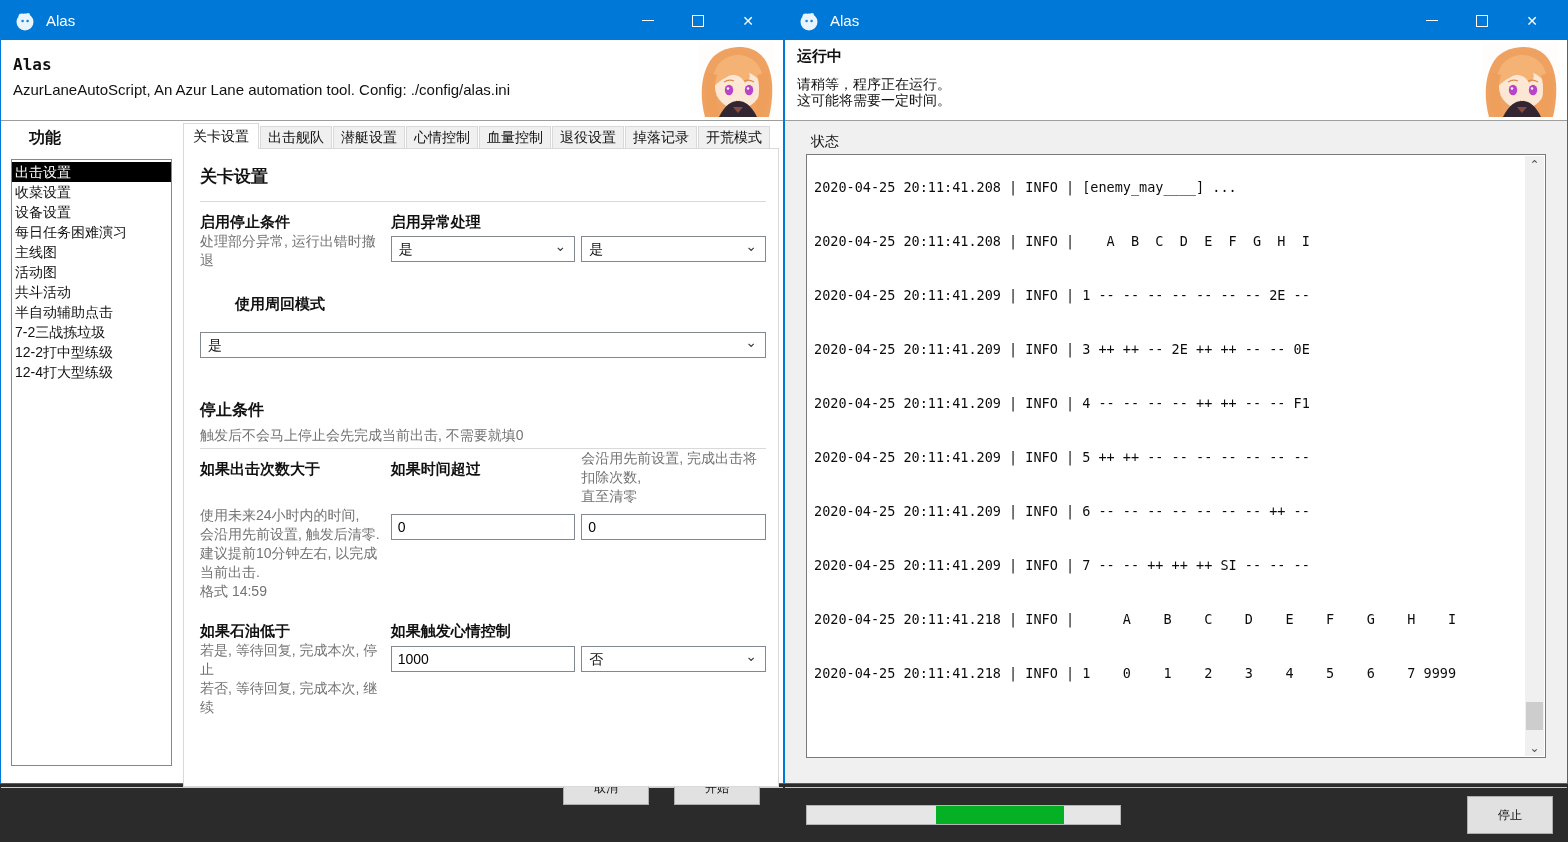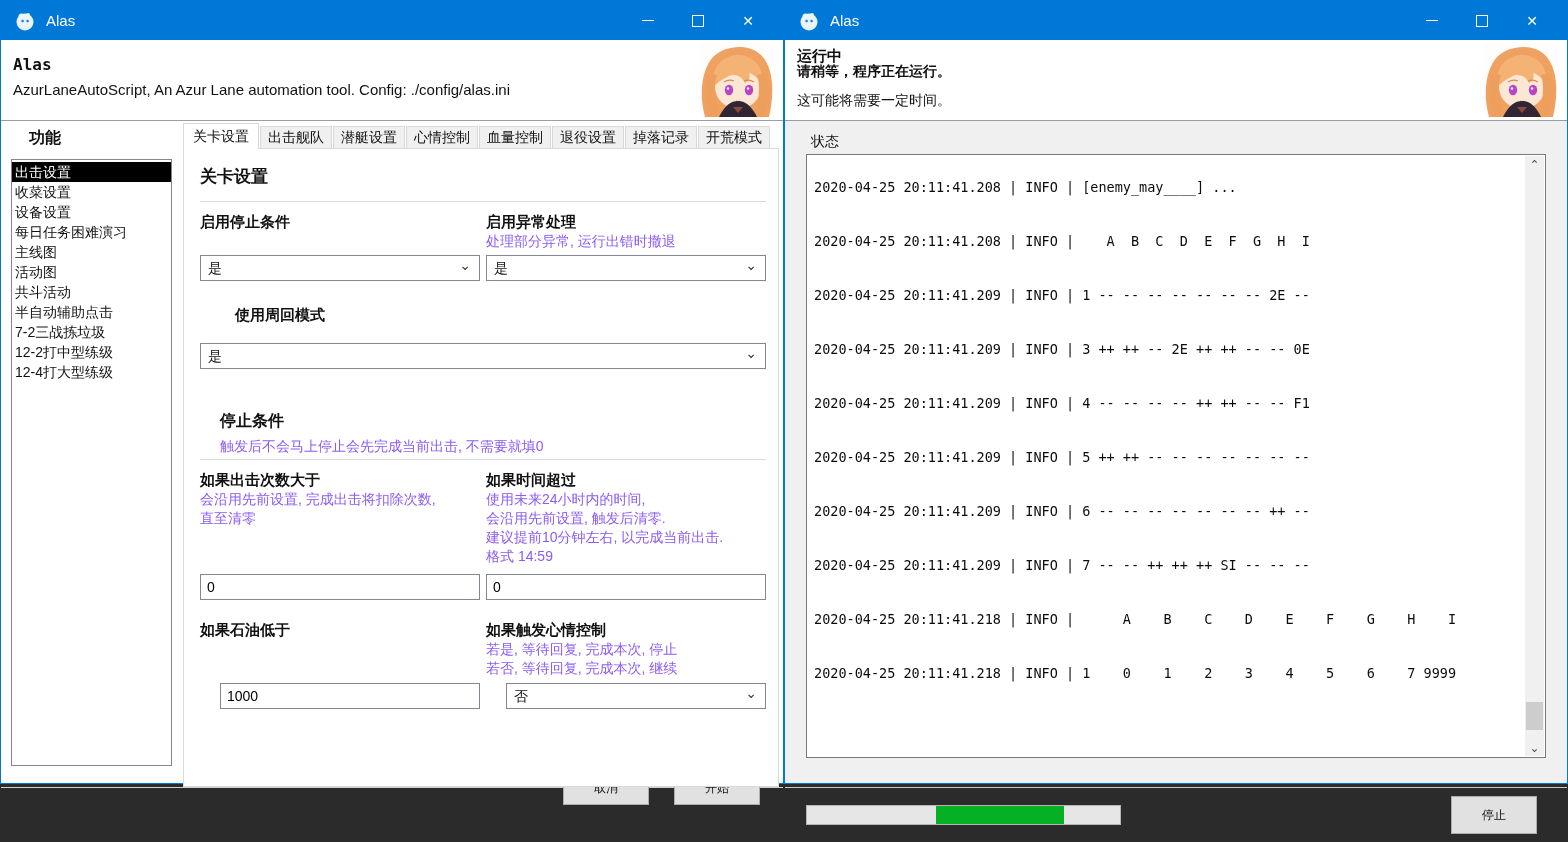--- a/index.html
+++ b/index.html
@@ -18,49 +18,49 @@
   .tb-btn .mn{width:12px;border-top:1px solid #fff;display:block;}
   .tb-btn .sq{width:10px;height:10px;border:1px solid #fff;display:block;}
 
   
   .hdr{position:absolute;top:39px;left:0;right:0;height:81px;background:#fff;
        border-bottom:1px solid #9e9e9e;box-sizing:border-box;}
   .hdr-title{position:absolute;left:12px;top:15px;font-family:"DejaVu Sans Mono","Liberation Mono",monospace;
              font-weight:bold;font-size:16px;}
   .hdr-sub{position:absolute;left:12px;top:41px;font-size:15px;}
   .hdr-title-r{position:absolute;left:12px;top:7px;font-weight:bold;font-size:15px;}
-  .hdr-line1{position:absolute;left:12px;top:23px;font-size:14px;font-weight:bold;}
+  .hdr-line1{position:absolute;left:12px;top:36px;font-size:14px;}
   .hdr-line2{position:absolute;left:12px;top:52px;font-size:14px;}
   .avatar{position:absolute;right:8px;top:3px;width:76px;height:74px;}
 
   
   .sidebar-heading{position:absolute;left:28px;top:127px;font-size:16px;font-weight:bold;}
   .listbox{position:absolute;left:10px;top:158px;width:161px;height:607px;border:1px solid #828790;
            background:#fff;box-sizing:border-box;font-size:14px;padding-top:2px;}
   .list-item{height:20px;line-height:20px;padding:0 3px;white-space:nowrap;overflow:hidden;}
   .list-item.selected{background:#000000;color:#fff;}
 
   .tabstrip{position:absolute;left:182px;top:122px;height:26px;display:flex;align-items:flex-end;z-index:3;}
   .tab{box-sizing:border-box;height:23px;line-height:21px;padding:0 7px;font-size:14px;background:#f0f0f0;
        border:1px solid #d9d9d9;margin-right:1px;white-space:nowrap;}
   .tab.active{height:26px;line-height:24px;background:#fff;border-bottom:none;padding:0 9px;z-index:4;}
 
   .tab-panel{position:absolute;left:182px;top:147px;width:596px;height:639px;border:1px solid #d9d9d9;
              background:#fff;box-sizing:border-box;padding:10px 12px 0 16px;z-index:1;overflow:hidden;}
   .p-heading{font-size:17px;font-weight:bold;margin-top:6px;}
-  .p-heading2{font-size:16px;font-weight:bold;margin-top:42px;margin-left:20px;}
+  .p-heading2{font-size:16px;font-weight:bold;margin-top:42px;}
   .p-sub{font-size:14px;color:#555;margin-top:11px;}
   .divider{border:none;border-top:1px solid #d9d9d9;margin:13px 0 0;}
   .divider.tight{margin-top:3px;}
-  .grid2{display:grid;grid-template-columns:1fr 1fr;column-gap:6px;}
+  .grid2{display:grid;grid-template-columns:1fr 1fr 1fr;column-gap:6px;}
   .f-label{font-size:15px;font-weight:bold;line-height:20px;margin-top:10px;}
   .f-label.mt20{margin-top:20px;}
-  .f-desc{font-size:14px;color:#8b5cf6;line-height:19px;}
+  .f-desc{font-size:14px;color:#737373;line-height:19px;}
   .f-desc.empty{min-height:19px;}
-  .mt4{margin-top:4px;} .mt8{margin-top:8px;} .mt5{margin-top:5px;margin-left:20px;} .mt18{margin-top:18px;} .mt24{margin-top:24px;margin-left:35px;}
+  .mt4{margin-top:4px;} .mt8{margin-top:8px;} .mt5{margin-top:5px;} .mt18{margin-top:18px;} .mt24{margin-top:24px;margin-left:35px;}
   .selectbox{position:relative;height:26px;border:1px solid #828790;background:#fff;font-size:14px;
              line-height:24px;padding:0 24px 0 7px;box-sizing:border-box;overflow:hidden;}
   .selectbox .chev{position:absolute;right:8px;top:-3px;color:#404040;font-size:14px;}
   .textbox{width:100%;height:26px;border:1px solid #828790;background:#fff;font-size:14px;padding:0 6px;
            box-sizing:border-box;font-family:inherit;border-radius:0;}
 
   .bottom-bar{position:absolute;left:0;right:0;top:786px;bottom:0;background:#f0f0f0;border-top:1px solid #d0d0d0;
               display:flex;align-items:center;justify-content:flex-end;gap:25px;padding-right:23px;box-sizing:border-box;}
   .btn{min-width:86px;height:34px;background:#e1e1e1;border:1px solid #adadad;font-size:12px;
        display:flex;align-items:center;justify-content:center;box-sizing:border-box;}
@@ -74,21 +74,21 @@
                font-size:13.5px;line-height:18px;white-space:pre;color:#0c0c0c;}
   .scrollbar{position:absolute;top:1px;right:1px;bottom:1px;width:19px;background:#f0f0f0;}
   .sb-btn{position:absolute;left:0;width:19px;height:17px;color:#555;font-size:12px;display:flex;
           align-items:center;justify-content:center;}
   .sb-up{top:0;} .sb-down{bottom:0;}
   .sb-thumb{position:absolute;left:1px;width:17px;top:546px;height:28px;background:#cdcdcd;}
   .bottom-divider{position:absolute;left:0;right:0;top:666px;border-top:1px solid #c8c8c8;}
   .progress{position:absolute;left:21px;top:684px;width:315px;height:20px;background:#e6e6e6;
             border:1px solid #b5b5b5;box-sizing:border-box;}
   .progress-fill{position:absolute;left:129px;top:0;width:128px;height:18px;background:#06b025;}
-  .stop-btn{position:absolute;left:666px;top:675px;width:84px;height:38px;}
+  .stop-btn{position:absolute;left:682px;top:675px;width:84px;height:38px;}
 </style>
 </head>
 <body>
 
 <div class="screen">
 
   <div class="window" id="win-left">
     <div class="titlebar">
       <svg class="app-icon" viewBox="0 0 22 22">
         <circle cx="11" cy="12" r="8.5" fill="#e9f4fd"></circle>

